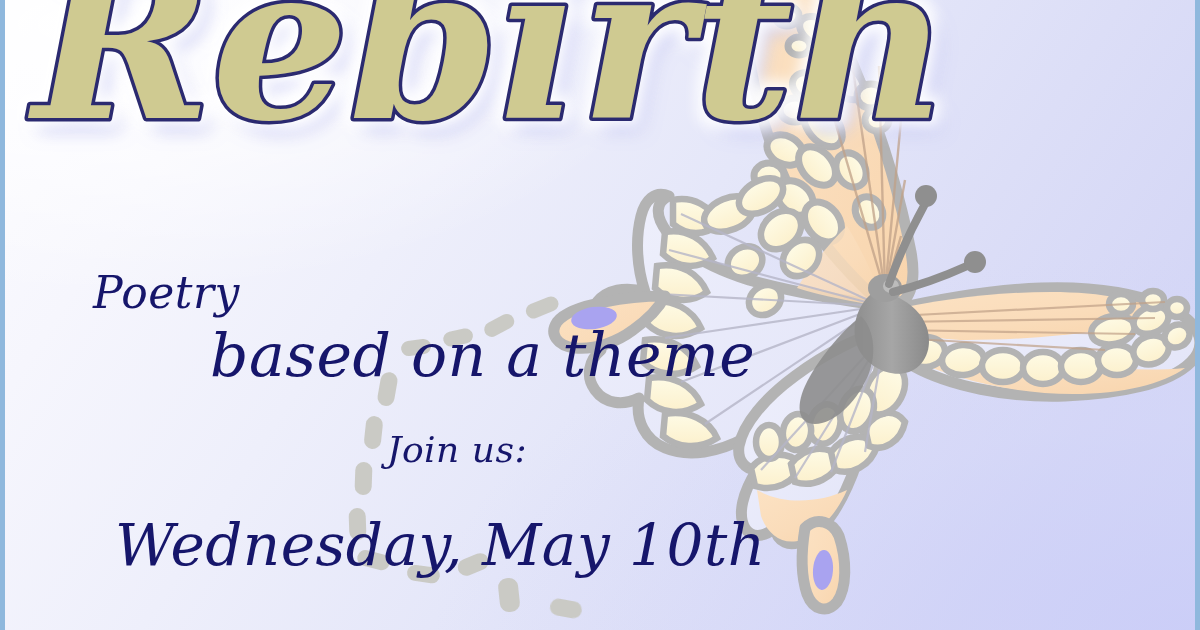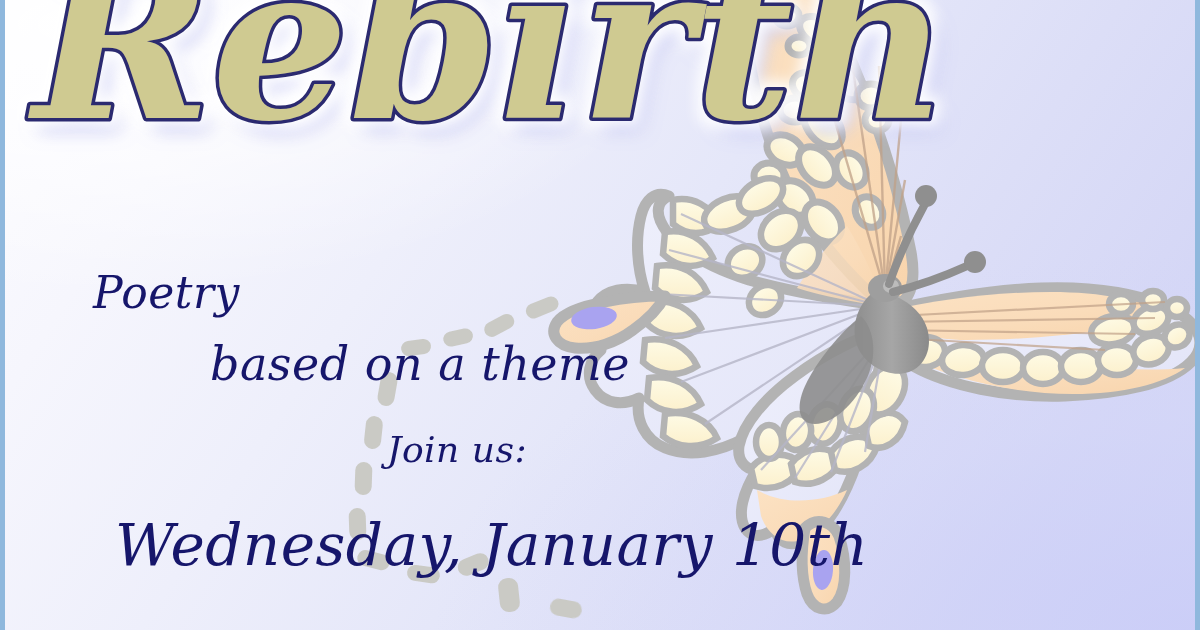--- a/index.html
+++ b/index.html
@@ -75,21 +75,21 @@
     position: absolute;
     color: #16166b;
     font-family: "DejaVu Serif", serif;
     font-style: italic;
     font-weight: 400;
     white-space: nowrap;
     letter-spacing: 0.5px;
     line-height: 1;
   }
   #line-poetry { left: 88px;  top: 233px; font-size: 44px; margin-top: 38px; }
-  #line-theme  { left: 205px; top: 341px; font-size: 46px; }
+  #line-theme  { left: 205px; top: 325px; font-size: 60px; }
   #line-join   { left: 382px; top: 432px; font-size: 36px; }
   #line-date   { left: 110px; top: 516px; font-size: 58px; }
 </style>
 </head>
 <body>
 
 <div id="poster">
 
   <div class="wash-a"></div>
   <div class="wash-b"></div>
@@ -354,16 +354,16 @@
 
         <text class="title-text" x="10" y="196" fill="#cfca91" stroke="#2b2a70" stroke-width="7" paint-order="stroke fill" stroke-linejoin="round">Rebirth</text>
       </svg>
     </div>
   </div>
 
   <div class="layer" id="text-layer">
     <div class="body-line" id="line-poetry">Poetry</div>
     <div class="body-line" id="line-theme">based on a theme</div>
     <div class="body-line" id="line-join">Join us:</div>
-    <div class="body-line" id="line-date">Wednesday, January 10th</div>
+    <div class="body-line" id="line-date">Wednesday, May 10th</div>
   </div>
 
 </div>
 
 </body></html>

